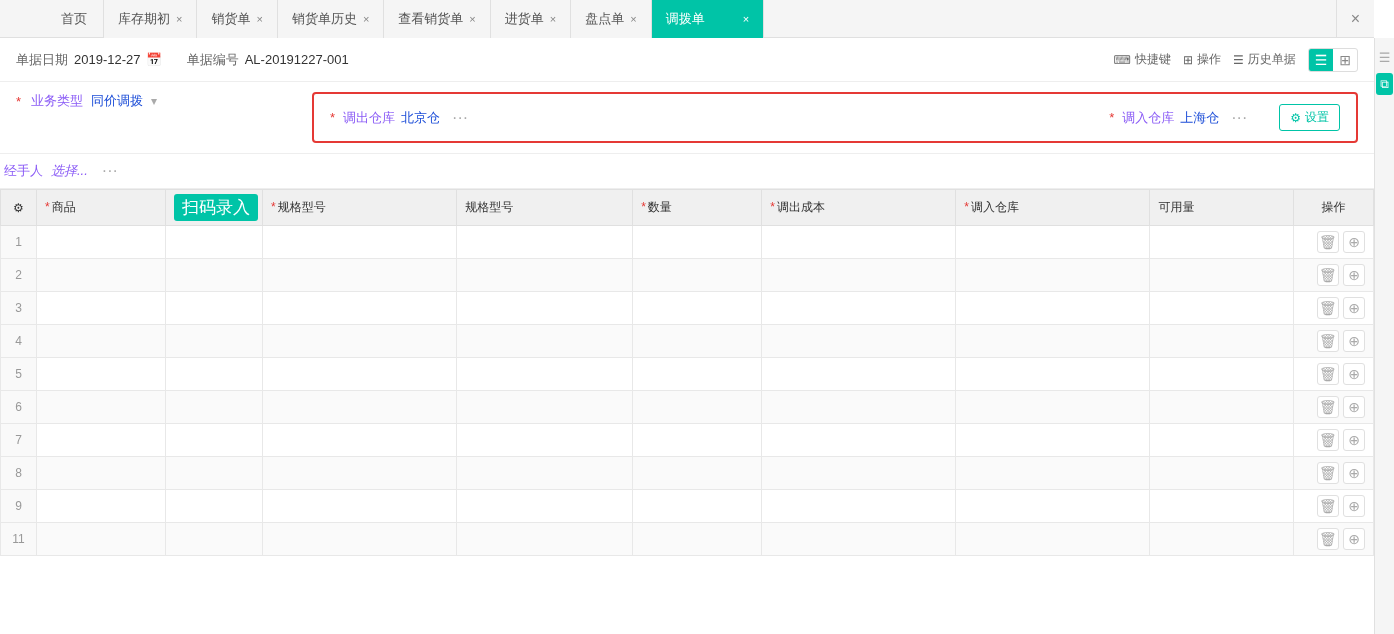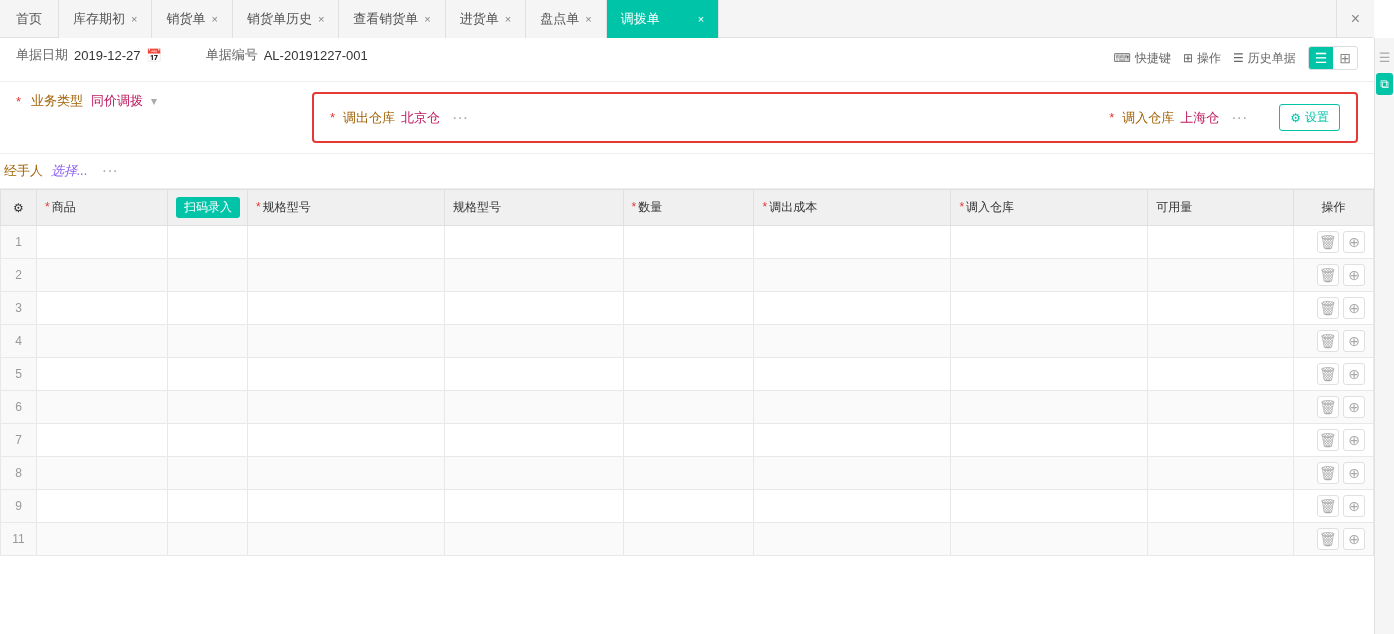--- a/index.html
+++ b/index.html
@@ -39,43 +39,43 @@
     }
     .tab-item.active .close-btn { opacity: 1; }
     .tab-home {
       padding: 0 16px;
       height: 38px;
       display: flex;
       align-items: center;
       border-right: 1px solid #e0e0e0;
       cursor: pointer;
       color: #555;
+      margin-left: 45px;
     }
     .tab-spacer { flex: 1; }
     .tab-close-window {
       width: 38px;
       height: 38px;
       display: flex;
       align-items: center;
       justify-content: center;
       cursor: pointer;
       border-left: 1px solid #e0e0e0;
       font-size: 16px;
       color: #888;
     }
 
     
     .header-area {
       display: flex;
-      align-items: flex-start;
+      align-items: center;
       padding: 8px 16px;
       border-bottom: 1px solid #eee;
       background: #fff;
       height: 44px;
-      gap: 19px;
     }
     .header-field {
       display: flex;
       align-items: center;
       margin-right: 24px;
       font-size: 13px;
       color: #333;
     }
     .header-field label { color: #666; margin-right: 6px; }
     .header-field .value { color: #333; font-weight: 500; }
@@ -146,22 +146,22 @@
       display: flex;
       align-items: center;
       gap: 20px;
     }
     .field-group {
       display: flex;
       align-items: center;
       gap: 6px;
     }
     .required-star { color: #e53935; margin-right: 2px; }
-    .field-label { color: #a16207; text-align: right; }
-    .field-value { color: #be185d; font-weight: 500; }
+    .field-label { color: #8b5cf6; text-align: right; }
+    .field-value { color: #1d4ed8; font-weight: 500; }
     .field-more {
       color: #aaa;
       cursor: pointer;
       font-size: 16px;
       margin-left: 6px;
     }
     .field-separator { flex: 1; }
     .dropdown-arrow {
       color: #aaa;
       font-size: 12px;
@@ -286,21 +286,21 @@
       font-size: 12px;
     }
 
     
     .scan-btn {
       background: #00c4a7;
       color: #fff;
       border: none;
       border-radius: 3px;
       padding: 2px 8px;
-      font-size: 12px;
+      font-size: 17px;
       cursor: pointer;
       margin-left: 4px;
     }
 
     .main-container {
       margin-right: 20px;
     }
 
     
     .table-scroll-area::-webkit-scrollbar { width: 6px; }

